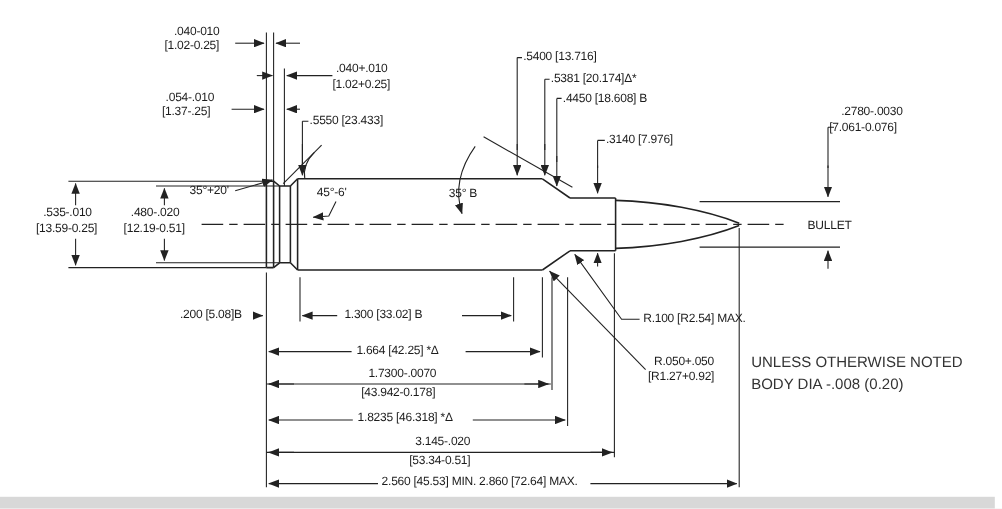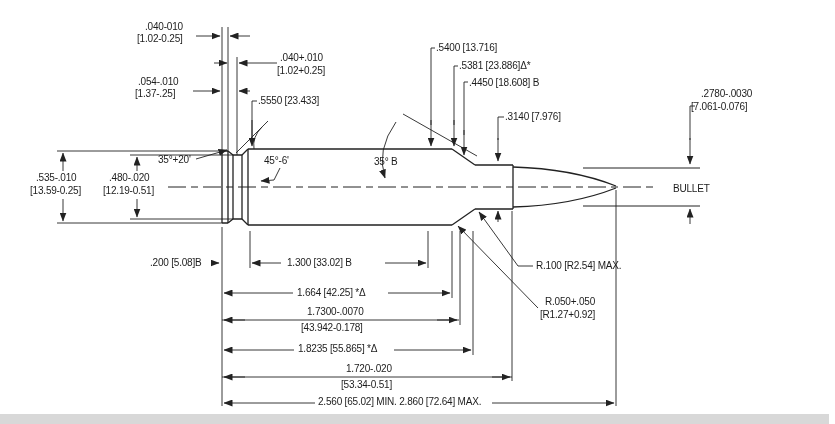--- a/index.html
+++ b/index.html
@@ -135,21 +135,21 @@
   <div class="lbl" style="left:137px;top:33px">[1.02-0.25]</div>
 
   <div class="lbl" style="left:280px;top:52px">.040+.010</div>
   <div class="lbl" style="left:277px;top:65px">[1.02+0.25]</div>
 
   <div class="lbl" style="left:138px;top:76px">.054-.010</div>
   <div class="lbl" style="left:135px;top:88px">[1.37-.25]</div>
 
   <div class="lbl" style="left:258px;top:95px">.5550 [23.433]</div>
   <div class="lbl" style="left:436px;top:42px">.5400 [13.716]</div>
-  <div class="lbl" style="left:459px;top:60px">.5381 [23.886]Δ*</div>
+  <div class="lbl" style="left:459px;top:60px">.5381 [20.174]Δ*</div>
   <div class="lbl" style="left:469px;top:77px">.4450 [18.608] B</div>
   <div class="lbl" style="left:505px;top:111px">.3140 [7.976]</div>
 
   <div class="lbl" style="left:701px;top:88px">.2780-.0030</div>
   <div class="lbl" style="left:691px;top:101px">[7.061-0.076]</div>
 
   <div class="lbl" style="left:673px;top:183px">BULLET</div>
 
   <div class="lbl" style="left:36px;top:172px">.535-.010</div>
   <div class="lbl" style="left:30px;top:185px">[13.59-0.25]</div>
@@ -161,28 +161,30 @@
   <div class="lbl" style="left:264px;top:155px">45°-6'</div>
   <div class="lbl" style="left:374px;top:156px">35° B</div>
 
   <div class="lbl" style="left:150px;top:257px">.200 [5.08]B</div>
   <div class="lbl" style="left:287px;top:257px">1.300 [33.02] B</div>
   <div class="lbl" style="left:297px;top:287px">1.664 [42.25] *Δ</div>
 
   <div class="lbl" style="left:307px;top:306px">1.7300-.0070</div>
   <div class="lbl" style="left:301px;top:322px">[43.942-0.178]</div>
 
-  <div class="lbl" style="left:298px;top:343px">1.8235 [55.865] *Δ</div>
+  <div class="lbl" style="left:298px;top:343px">1.8235 [46.318] *Δ</div>
 
-  <div class="lbl" style="left:346px;top:363px">1.720-.020</div>
+  <div class="lbl" style="left:346px;top:363px">3.145-.020</div>
   <div class="lbl" style="left:341px;top:379px">[53.34-0.51]</div>
 
-  <div class="lbl" style="left:318px;top:396px">2.560 [65.02] MIN.  2.860 [72.64] MAX.</div>
+  <div class="lbl" style="left:318px;top:396px">2.560 [45.53] MIN.  2.860 [72.64] MAX.</div>
 
   <div class="lbl" style="left:536px;top:260px">R.100 [R2.54] MAX.</div>
   <div class="lbl" style="left:545px;top:296px">R.050+.050</div>
   <div class="lbl" style="left:540px;top:309px">[R1.27+0.92]</div>
 
   <div class="note-block">
+    <div class="note-line">UNLESS OTHERWISE NOTED</div>
+    <div class="note-line">BODY DIA -.008 (0.20)</div>
   </div>
 
   <div id="footer-bar"></div>
 </div>
 
 </body></html>

